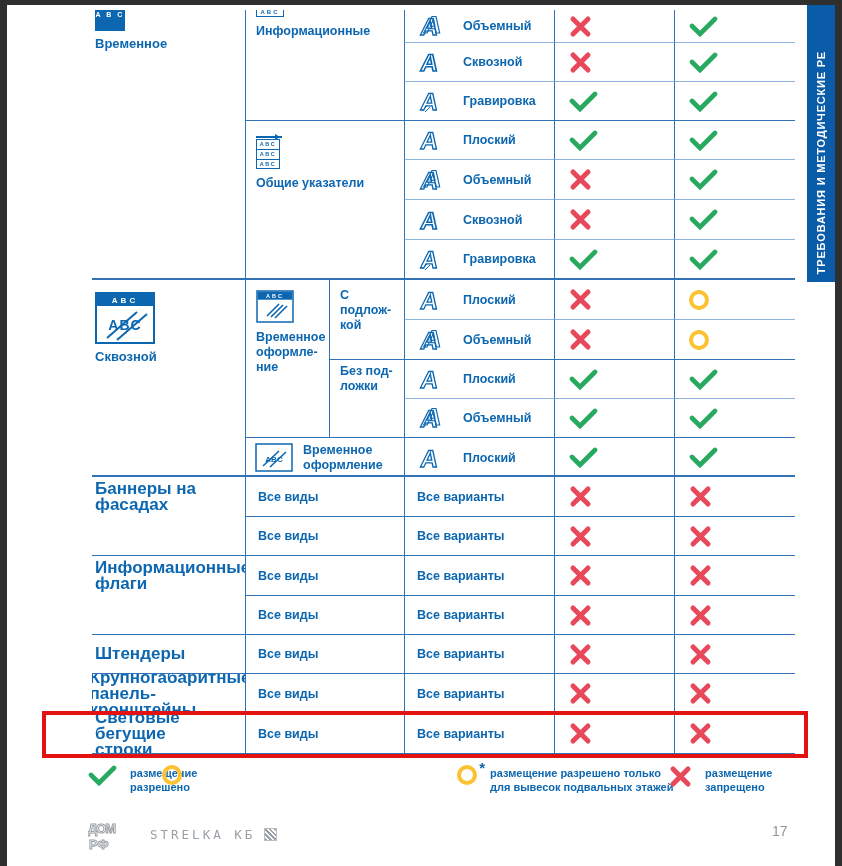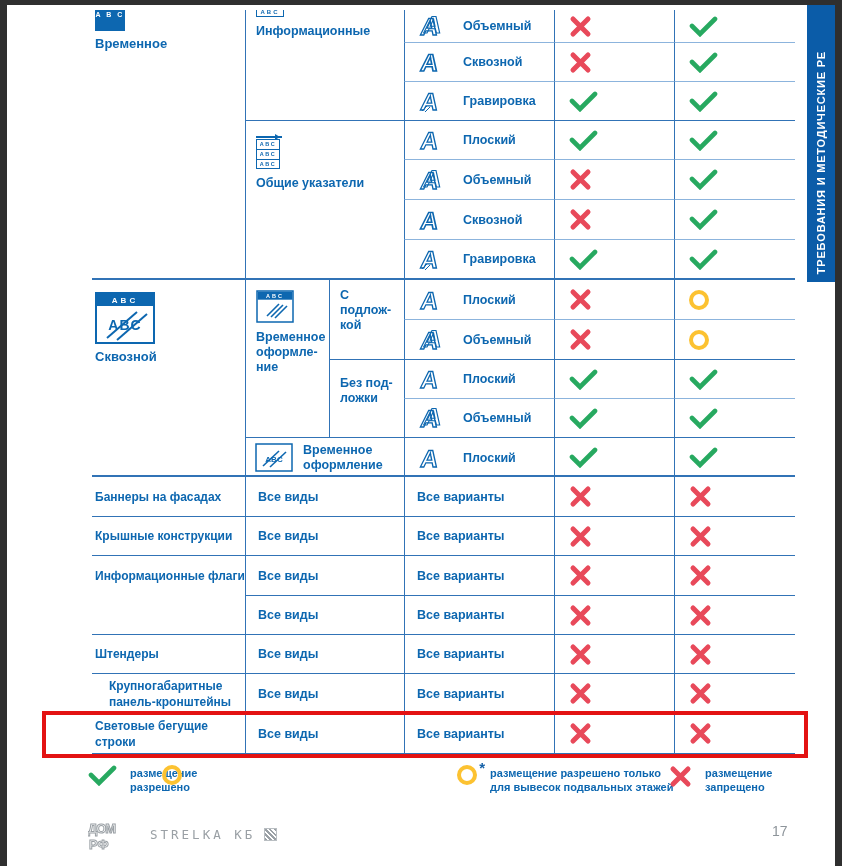--- a/index.html
+++ b/index.html
@@ -27,21 +27,21 @@
   .bl{border-left:1px solid var(--med)}
   .bt-light{border-top:1px solid var(--light)}
   .bt-med{border-top:1px solid var(--med)}
   .bt-row{border-top:1.5px solid var(--med)}
   .cat-cell{align-items:flex-start;flex-direction:column;padding:0 10px 0 3px;font-size:13px;line-height:15px}
   .sub-cell{align-items:flex-start;flex-direction:column;padding:10px 8px 0 10px;font-size:12.5px;line-height:15px;gap:7px}
   .sub-cell.tight{padding-top:0}
   .type-cell{gap:15px;padding-left:11px;font-size:12.5px}
   .status-cell{padding-left:14px}
   .kinds-cell{padding-left:12px;font-size:12.5px}
-  .simple-label{padding-left:3px;font-size:12px;line-height:16px}
+  .simple-label{padding-left:3px;font-size:17px;line-height:16px}
   .pre{white-space:pre-line}
   .ring{display:inline-block;width:20px;height:20px;border:4.5px solid var(--yellow);border-radius:50%}
   
   .abc-plate{width:30px;height:21px;background:var(--blue);color:#fff;font-size:7px;font-weight:bold;
     letter-spacing:2px;text-align:center;line-height:9px;overflow:hidden}
   .partial-box{width:28px;height:7px;border:1.5px solid var(--blue);border-top:none;overflow:hidden;
     color:var(--blue);font-size:6px;letter-spacing:2px;line-height:4px;text-align:center}
   .dir-icon{width:26px}
   .dir-arrow{position:relative;height:7px;border-bottom:2px solid var(--blue);margin-bottom:1px}
   .dir-arrow:after{content:"";position:absolute;right:-1px;bottom:-4px;border:3px solid transparent;border-left:5px solid var(--blue)}
@@ -237,21 +237,21 @@
           <line x1="19" y1="28" x2="31" y2="16" stroke="#0d67b0" stroke-width="1.6"></line>
         </svg>
         <span class="pre">Временное
 оформле-
 ние</span>
       </div>
       <div class="cell sub-cell bl" style="grid-row:1/3;grid-column:3;padding-top:8px">
         <span class="pre">С подлож-
 кой</span>
       </div>
-      <div class="cell sub-cell bl bt-med" style="grid-row:3/5;grid-column:3;padding-top:16px">
+      <div class="cell sub-cell bl bt-med" style="grid-row:3/5;grid-column:3;padding-top:4px">
         <span class="pre">Без под-
 ложки</span>
       </div>
       <div class="cell bl bt-med" style="grid-row:5/6;grid-column:2/4;gap:10px;padding-left:9px;font-size:12.5px;line-height:15px">
         <svg width="38" height="29">
           <rect x="1" y="1" width="36" height="27" fill="none" stroke="#0d67b0" stroke-width="1.5"></rect>
           <text x="19" y="19" text-anchor="middle" font-size="8" font-weight="bold" fill="#0d67b0">ABC</text>
           <line x1="8" y1="23" x2="24" y2="8" stroke="#0d67b0" stroke-width="1.6"></line>
           <line x1="15" y1="24" x2="31" y2="9" stroke="#0d67b0" stroke-width="1.6"></line>
         </svg>
@@ -351,23 +351,20 @@
         <div class="cell status-cell bl" style="grid-area: 1 / 4;">
           <svg width="23" height="23">
             <path d="M4 4 L19 19 M19 4 L4 19" fill="none" stroke="#e8495a" stroke-width="5" stroke-linecap="round"></path>
           </svg>
         </div>
         <div class="cell status-cell bl" style="grid-area: 1 / 5;">
           <svg width="23" height="23">
             <path d="M4 4 L19 19 M19 4 L4 19" fill="none" stroke="#e8495a" stroke-width="5" stroke-linecap="round"></path>
           </svg>
         </div>
-        <div class="cell simple-label bt-row" style="grid-area: 2 / 1;">
-          <span class="pre">Крышные конструкции</span>
-        </div>
         <div class="cell kinds-cell bl bt-row" style="grid-area: 2 / 2;">
           <span>Все виды</span>
         </div>
         <div class="cell kinds-cell bl bt-row" style="grid-area: 2 / 3;">
           <span>Все варианты</span>
         </div>
         <div class="cell status-cell bl bt-row" style="grid-area: 2 / 4;">
           <svg width="23" height="23">
             <path d="M4 4 L19 19 M19 4 L4 19" fill="none" stroke="#e8495a" stroke-width="5" stroke-linecap="round"></path>
           </svg>

